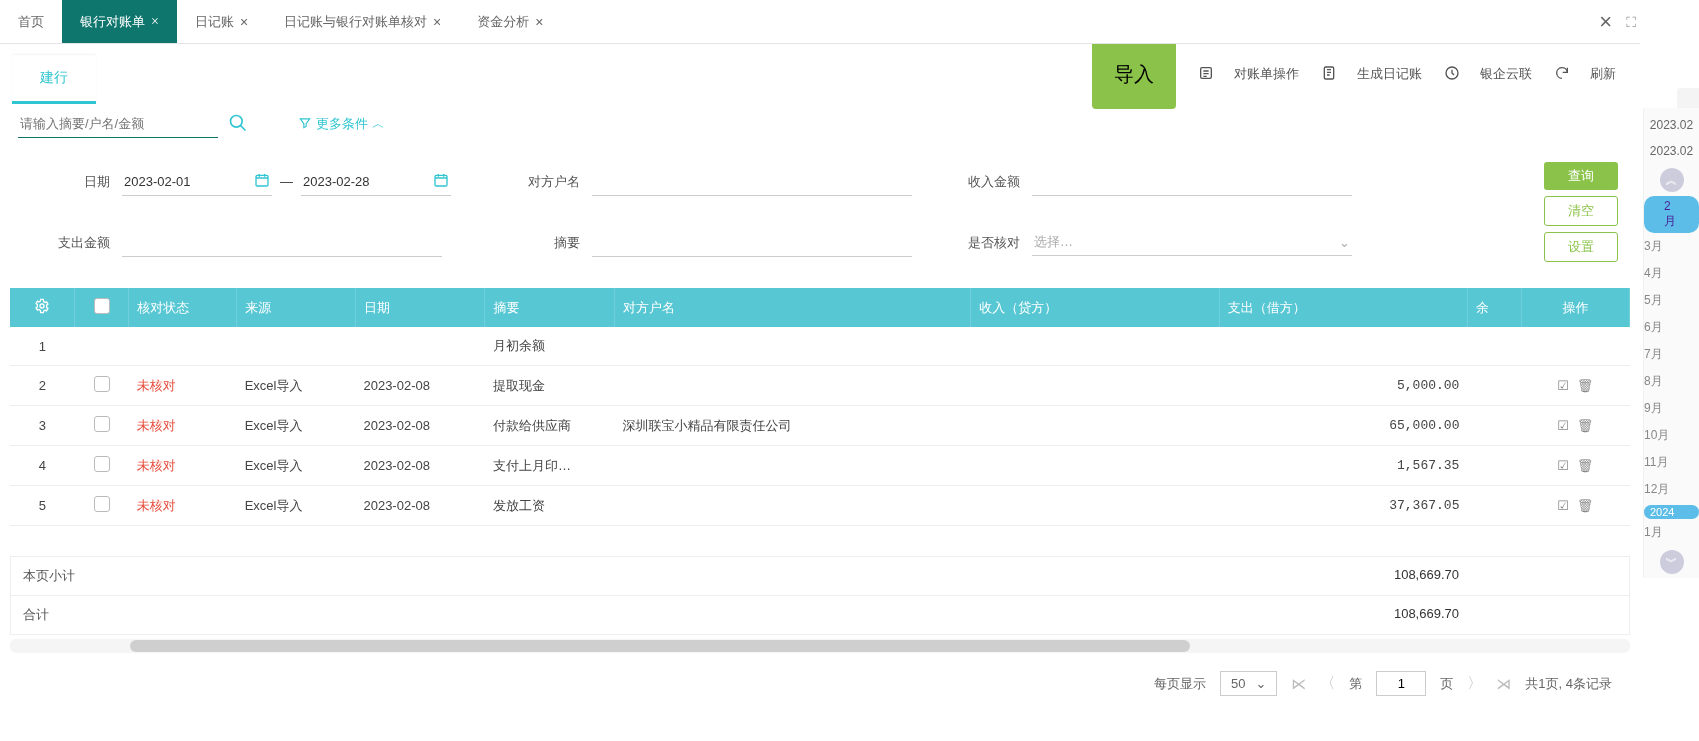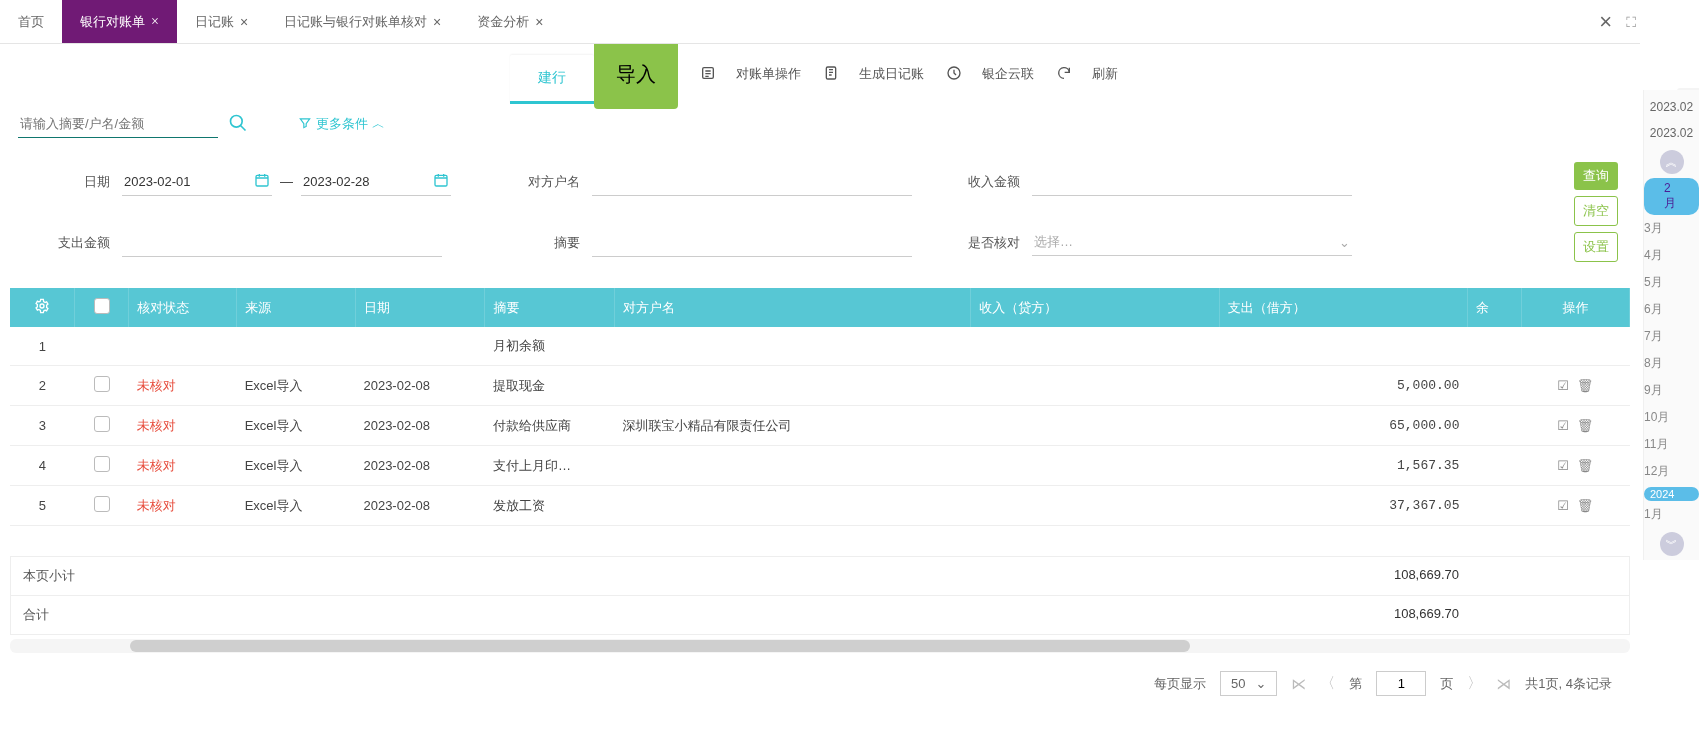--- a/index.html
+++ b/index.html
@@ -1,25 +1,25 @@
 <!DOCTYPE html>
 <html><head>
 <meta charset="utf-8">
 <style>
   * { box-sizing: border-box; margin: 0; padding: 0; }
   body { font-family: "Microsoft YaHei", Arial, sans-serif; font-size: 13px; color: #333; background: #fff; width: 1699px; height: 741px; overflow: hidden; position: relative; }
 
   .top-tabs { height: 44px; background: #fff; border-bottom: 1px solid #e5e5e5; display: flex; align-items: stretch; position: relative; }
   .top-tab { padding: 0 18px; display: flex; align-items: center; gap: 6px; color: #666; cursor: pointer; }
-  .top-tab.active { background: #701a75; color: #fff; font-family: Liberation Serif, serif; }
+  .top-tab.active { background: #0f766e; color: #fff; font-family: Liberation Serif, serif; }
   .tab-close { font-size: 14px; cursor: pointer; }
   .top-tabs .close-main { position: absolute; right: 28px; top: 0; height: 44px; display: flex; align-items: center; font-size: 22px; color: #666; cursor: pointer; }
   .top-tabs .fullscreen { position: absolute; right: 4px; top: 0; height: 44px; display: flex; align-items: center; font-size: 14px; color: #999; cursor: pointer; }
 
-  .toolbar { display: flex; align-items: center; justify-content: center; padding-right: 24px; height: 60px; }
+  .toolbar { display: flex; align-items: center; justify-content: space-between; padding-right: 24px; height: 60px; }
   .sub-tabs { display: flex; align-items: flex-end; padding-left: 12px; height: 60px; }
   .sub-tab { padding: 14px 28px; background: #fff; color: #2fc5d1; border-bottom: 3px solid #2fc5d1; margin-top: 14px; font-size: 14px; cursor: pointer; border-radius: 2px 2px 0 0; box-shadow: 0 -1px 2px rgba(0,0,0,0.05); }
   .toolbar-right { display: flex; align-items: center; gap: 22px; }
   .btn-import { background: #8bc34a; color: #000000; padding: 21px 22px; border-radius: 4px; cursor: pointer; font-size: 20px; }
   .tool-link { display: flex; align-items: center; gap: 20px; color: #555; cursor: pointer; font-size: 13px; }
   .tool-link svg { width: 16px; height: 16px; }
 
   .search-bar { display: flex; align-items: center; padding: 0 18px; height: 40px; }
   .search-input { border: none; border-bottom: 1px solid #0f766e; width: 200px; padding: 6px 2px; font-size: 13px; outline: none; }
   .search-icon { color: #2fc5d1; margin-left: 10px; cursor: pointer; }
@@ -29,21 +29,21 @@
   .filter-panel { display: flex; padding: 18px 22px 10px 22px; gap: 0; position: relative; }
   .filter-grid { flex: 1; display: grid; grid-template-columns: 470px 440px 440px; row-gap: 22px; }
   .filter-item { display: flex; align-items: center; }
   .filter-label { width: 100px; text-align: right; color: #555; padding-right: 12px; font-size: 13px; }
   .filter-input { border: none; border-bottom: 1px solid #ccc; width: 320px; padding: 6px 2px; font-size: 13px; outline: none; }
   .date-range { display: flex; align-items: center; gap: 8px; }
   .date-box { border-bottom: 1px solid #ccc; display: flex; align-items: center; width: 150px; justify-content: space-between; padding: 4px 2px; }
   .cal-icon { color: #2fc5d1; cursor: pointer; }
   .select-box { border-bottom: 1px solid #ccc; width: 320px; display: flex; justify-content: space-between; align-items: center; padding: 4px 2px; color: #aaa; cursor: pointer; }
   .filter-actions { display: flex; flex-direction: column; gap: 6px; padding-left: 20px; }
-  .fa-btn { width: 44px; text-align: center; padding: 5px 0; border-radius: 3px; font-size: 13px; cursor: pointer; }
+  .fa-btn { width: 74px; text-align: center; padding: 5px 0; border-radius: 3px; font-size: 13px; cursor: pointer; }
   .fa-query { background: #8bc34a; color: #fff; }
   .fa-clear { background: #fff; color: #8bc34a; border: 1px solid #8bc34a; }
   .fa-set { background: #fff; color: #8bc34a; border: 1px solid #8bc34a; }
 
   .table-wrap { margin: 16px 10px 0 10px; }
   table { border-collapse: collapse; width: 100%; table-layout: fixed; }
   thead th { background: #57c7d4; color: #fff; font-weight: normal; font-size: 13px; padding: 10px 8px; text-align: left; border-right: 1px solid rgba(255,255,255,0.15); }
   thead th.center { text-align: center; }
   tbody td { padding: 10px 8px; border-bottom: 1px solid #eee; font-size: 13px; color: #444; }
   tbody td.center { text-align: center; }
@@ -60,21 +60,21 @@
   .tr-val { flex: 1; text-align: right; padding: 10px 170px 10px 12px; color: #333; }
 
   .hscroll { margin: 4px 10px 0 10px; height: 14px; background: #f5f5f5; position: relative; border-radius: 6px; }
   .hscroll-thumb { position: absolute; left: 120px; top: 1px; height: 12px; width: 1060px; background: #cfcfcf; border-radius: 6px; }
 
   .pager { display: flex; align-items: center; justify-content: flex-end; gap: 14px; padding: 18px 28px; color: #666; font-size: 13px; }
   .pager select, .pager input { border: 1px solid #ccc; padding: 4px 8px; font-size: 13px; }
   .pager .pg-input { width: 50px; text-align: center; }
   .pager .nav { color: #bbb; cursor: pointer; font-size: 15px; }
 
-  .right-rail { position: absolute; right: 0; top: 90px; width: 56px; background: #fafafa; border-left: 1px solid #f0f0f0; display: flex; flex-direction: column; align-items: center; padding-top: 4px; }
+  .right-rail { position: absolute; right: 0; top: 108px; width: 56px; background: #fafafa; border-left: 1px solid #f0f0f0; display: flex; flex-direction: column; align-items: center; padding-top: 4px; }
   .rail-expand { position: absolute; right: 0; top: 88px; width: 22px; height: 60px; background: #f4f4f4; display:flex; align-items:center; justify-content:center; color:#888; cursor:pointer; border-radius: 3px 0 0 3px; }
   .rail-date { font-size: 12px; color: #666; padding: 6px 2px; }
   .rail-btn { width: 24px; height: 24px; border-radius: 50%; background: #ccd; color: #fff; display:flex; align-items:center; justify-content:center; margin: 4px 0; font-size: 12px; cursor:pointer; }
   .rail-month { font-size: 12px; color: #888; padding: 5px 0; cursor:pointer; }
   .rail-month.active { background: #5bbde8; color:#4c1d95; border-radius: 10px; padding: 3px 20px; }
   .rail-year { background: #5bbde8; color:#fff; font-size:11px; border-radius: 8px; padding: 1px 6px; margin-top:2px; }
 
   .main { width: 1640px; }
 </style>
 </head>

